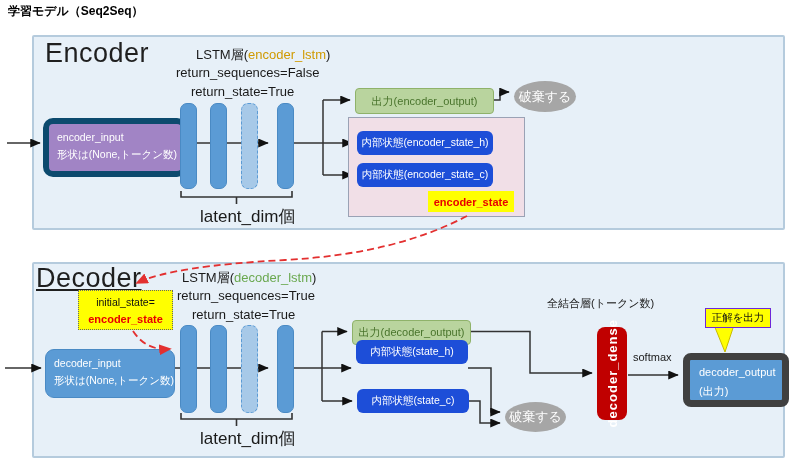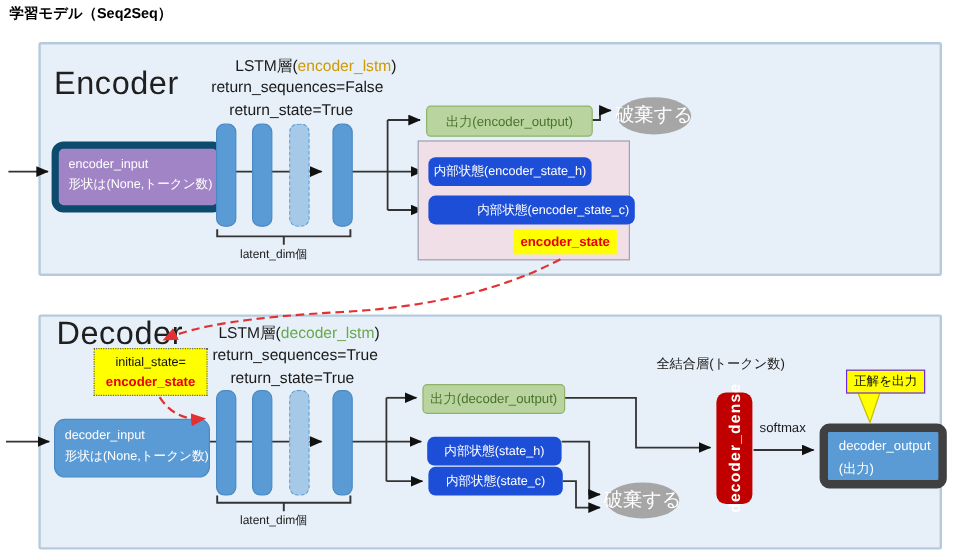--- a/index.html
+++ b/index.html
@@ -33,24 +33,24 @@
   .yellow-tag{
     position:absolute;z-index:2;background:#ffff00;color:#e80000;font-weight:bold;font-size:11px;
     display:flex;align-items:center;justify-content:center;white-space:nowrap;
   }
   .init-box{
     position:absolute;z-index:2;background:#ffff00;border:1.5px dotted #666;text-align:center;
     font-size:10.5px;color:#111;padding-top:4px;line-height:1.5;
   }
   .init-box .red{color:#e80000;font-weight:bold;font-size:11px;display:block;}
   .ellipse{
-    position:absolute;z-index:2;background:#a6a6a6;border-radius:50%;color:#fff;font-size:16px;
+    position:absolute;z-index:2;background:#a6a6a6;border-radius:50%;color:#fff;font-size:13px;
     display:flex;align-items:center;justify-content:center;white-space:nowrap;
   }
-  .latent-label{position:absolute;z-index:2;font-size:10px;color:#1a1a1a;white-space:nowrap;}
+  .latent-label{position:absolute;z-index:2;font-size:17px;color:#1a1a1a;white-space:nowrap;}
   .dense-box{
     position:absolute;z-index:2;background:#c00000;border-radius:8px;color:#fff;font-weight:bold;
     font-size:13px;display:flex;align-items:center;justify-content:center;
   }
   .dense-box span{writing-mode:vertical-rl;transform:rotate(180deg);letter-spacing:1px;white-space:nowrap;}
   .plain-label{position:absolute;z-index:2;font-size:11px;color:#1a1a1a;white-space:nowrap;}
   .final-out{
     position:absolute;z-index:2;background:#5b9bd5;border:7px solid #404040;border-radius:8px;
     color:#fff;font-size:11px;line-height:1.75;padding:3px 9px;white-space:nowrap;
   }
@@ -114,21 +114,21 @@
         <path d="M0,0 L7,3 L0,6 Z" fill="#e33030"></path>
       </marker>
     </defs>
     <polygon points="714,325 734,325 725,352" fill="#ffff00" stroke="#c9bc00" stroke-width="1"></polygon>
     <g stroke="#e33030" stroke-width="1.8" fill="none" stroke-dasharray="7,4">
       <path d="M467,216 Q395,254 285,260 Q172,266 137,283" marker-end="url(#ar)"></path>
       <path d="M133,331 Q146,351 170,349" marker-end="url(#ar)"></path>
     </g>
   </svg>
 
-  <div class="section-title" style="left:45px;top:54px;">Encoder</div>
+  <div class="section-title" style="left:45px;top:38px;">Encoder</div>
 
   <div class="param-line" style="left:196px;top:46px;">
     <span>LSTM層(</span><span class="name-orange">encoder_lstm</span><span>)</span>
   </div>
   <div class="param-line" style="left:176px;top:65px;">return_sequences=False</div>
   <div class="param-line" style="left:191px;top:84px;">return_state=True</div>
 
   <div class="io-box enc-input" style="left:43px;top:118px;width:116px;height:37px;">
     <span>encoder_input</span><br>
     <span>形状は(None,トークン数)</span>
@@ -137,26 +137,26 @@
   <div class="bar" style="left:180px;top:103px;height:84px;"></div>
   <div class="bar" style="left:210px;top:103px;height:84px;"></div>
   <div class="bar ghost" style="left:241px;top:103px;height:84px;"></div>
   <div class="bar" style="left:277px;top:103px;height:84px;"></div>
   <div class="latent-label" style="left:200px;top:205px;">latent_dim個</div>
 
   <div class="green-box" style="left:355px;top:88px;width:137px;height:24px;">出力(encoder_output)</div>
 
   <div class="pink-box" style="left:348px;top:117px;width:175px;height:98px;"></div>
   <div class="state-box" style="left:357px;top:131px;width:136px;height:24px;">内部状態(encoder_state_h)</div>
-  <div class="state-box" style="left:357px;top:163px;width:136px;height:24px;padding-left:36px;">内部状態(encoder_state_c)</div>
+  <div class="state-box" style="left:357px;top:163px;width:136px;height:24px;">内部状態(encoder_state_c)</div>
   <div class="yellow-tag" style="left:428px;top:191px;width:86px;height:21px;">encoder_state</div>
 
   <div class="ellipse" style="left:514px;top:81px;width:62px;height:31px;">破棄する</div>
 
-  <div class="section-title" style="left:47px;top:263px;">Decoder</div>
+  <div class="section-title" style="left:36px;top:263px;text-decoration:underline;">Decoder</div>
 
   <div class="init-box" style="left:78px;top:290px;width:93px;height:34px;">
     <span>initial_state=</span>
     <span class="red">encoder_state</span>
   </div>
 
   <div class="param-line" style="left:182px;top:269px;">
     <span>LSTM層(</span><span class="name-green">decoder_lstm</span><span>)</span>
   </div>
   <div class="param-line" style="left:177px;top:288px;">return_sequences=True</div>
@@ -167,21 +167,21 @@
     <span>形状は(None,トークン数)</span>
   </div>
 
   <div class="bar" style="left:180px;top:325px;height:86px;"></div>
   <div class="bar" style="left:210px;top:325px;height:86px;"></div>
   <div class="bar ghost" style="left:241px;top:325px;height:86px;"></div>
   <div class="bar" style="left:277px;top:325px;height:86px;"></div>
   <div class="latent-label" style="left:200px;top:427px;">latent_dim個</div>
 
   <div class="green-box" style="left:352px;top:320px;width:117px;height:23px;">出力(decoder_output)</div>
-  <div class="state-box" style="left:356px;top:364px;width:112px;height:24px;">内部状態(state_h)</div>
+  <div class="state-box" style="left:356px;top:340px;width:112px;height:24px;">内部状態(state_h)</div>
   <div class="state-box" style="left:357px;top:389px;width:112px;height:24px;">内部状態(state_c)</div>
   <div class="ellipse" style="left:505px;top:402px;width:61px;height:30px;">破棄する</div>
 
   <div class="plain-label" style="left:547px;top:296px;">全結合層(トークン数)</div>
   <div class="dense-box" style="left:597px;top:327px;width:30px;height:93px;">
     <span>decoder_dense</span>
   </div>
   <div class="plain-label" style="left:633px;top:351px;">softmax</div>
 
   <div class="final-out" style="left:683px;top:353px;width:74px;height:34px;">

